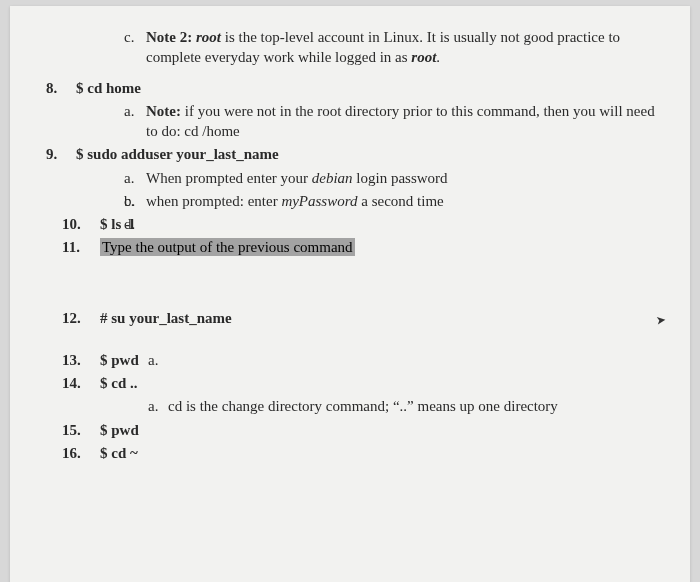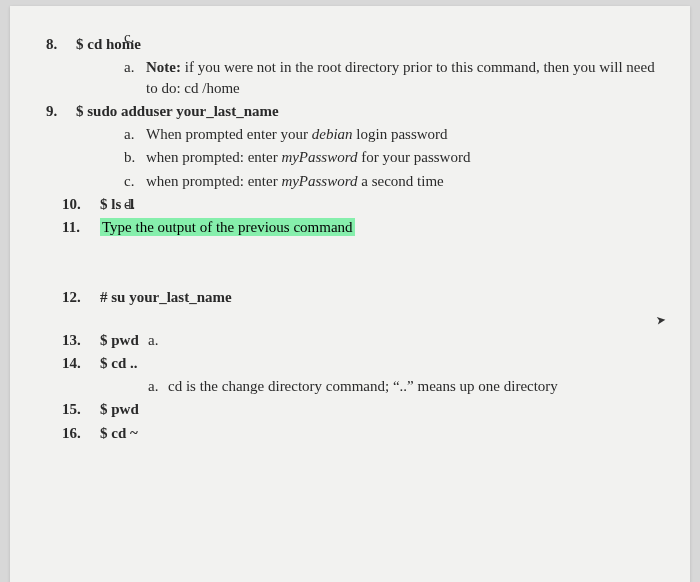--- a/index.html
+++ b/index.html
@@ -21,21 +21,21 @@
     font-size: 15px;
     line-height: 1.35;
   }
   .ol-item { position: relative; margin: 3px 0; }
   .num { position: absolute; left: 0; font-weight: bold; }
   .lbl { position: absolute; left: 0; }
   .content { display: block; }
   .b { font-weight: bold; }
   .i { font-style: italic; }
   .bi { font-weight: bold; font-style: italic; }
-  mark { background: #86efac; padding: 1px 2px; }
+  mark { background: #a3a3a3; padding: 1px 2px; }
 
   
   .lvl-c-outer { padding-left: 108px; }
   .lvl-c-outer .lbl { left: 86px; }
   .lvl-top { padding-left: 38px; }
   .lvl-top .num { left: 8px; }
   .lvl-sub { padding-left: 108px; }
   .lvl-sub .lbl { left: 86px; }
   .lvl-top-wide { padding-left: 62px; }
   .lvl-top-wide .num { left: 24px; }
@@ -52,20 +52,25 @@
     transform: rotate(-8deg);
   }
 </style>
 </head>
 <body>
 
 <div class="page" style="position:relative;">
 
   <div class="ol-item lvl-c-outer">
     <span class="lbl">c.</span>
+    <span class="content">
+      <span class="b">Note 2:</span>
+      <span> </span>
+      <span class="bi">root</span><span> is the top-level account in Linux. It is usually not good practice to complete everyday work while logged in as </span><span class="bi">root</span><span>.</span>
+    </span>
   </div>
 
   <div class="ol-item lvl-top" style="margin-top:10px;">
     <span class="num">8.</span>
     <span class="content b">$ cd home</span>
   </div>
   <div class="ol-item lvl-sub">
     <span class="lbl">a.</span>
     <span class="content">
       <span class="b">Note:</span><span> if you were not in the root directory prior to this command, then you will need to do: cd /home</span>
@@ -77,23 +82,20 @@
     <span class="content b">$ sudo adduser  your_last_name</span>
   </div>
   <div class="ol-item lvl-sub">
     <span class="lbl">a.</span>
     <span class="content">
       <span>When prompted enter your </span><span class="i">debian</span><span> login password</span>
     </span>
   </div>
   <div class="ol-item lvl-sub">
     <span class="lbl">b.</span>
-    <span class="content">
-      <span>when prompted: enter </span><span class="i">myPassword</span><span> for your password</span>
-    </span>
   </div>
   <div class="ol-item lvl-sub">
     <span class="lbl">c.</span>
     <span class="content">
       <span>when prompted: enter </span><span class="i">myPassword</span><span> a second time</span>
     </span>
   </div>
   <div class="ol-item lvl-sub">
     <span class="lbl">d.</span>
   </div>

